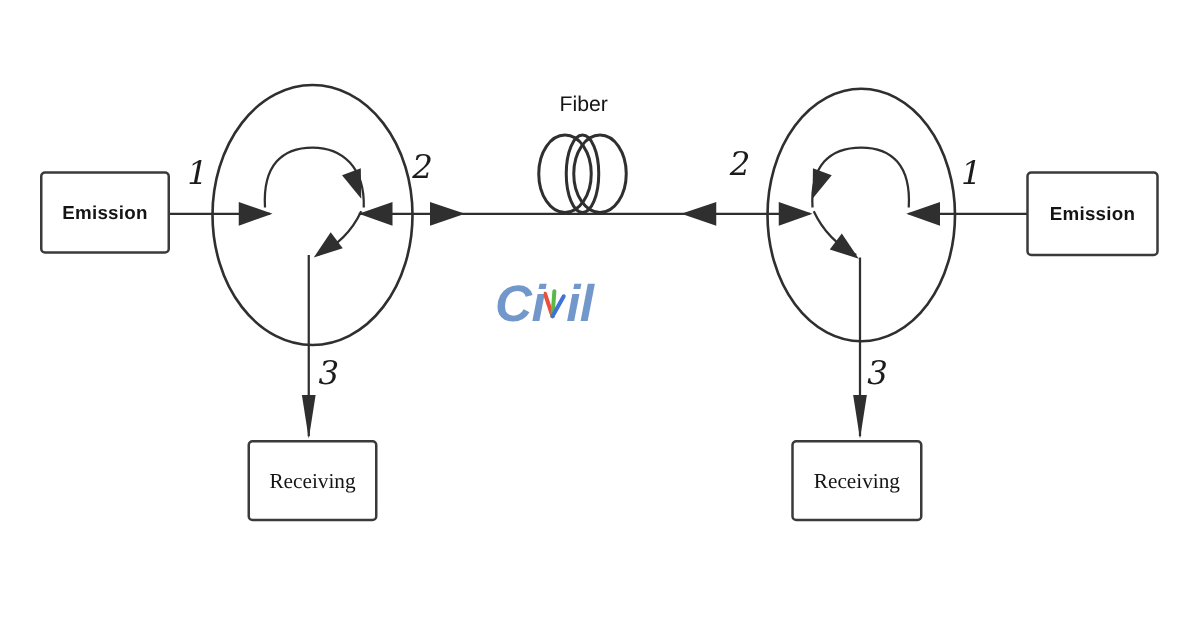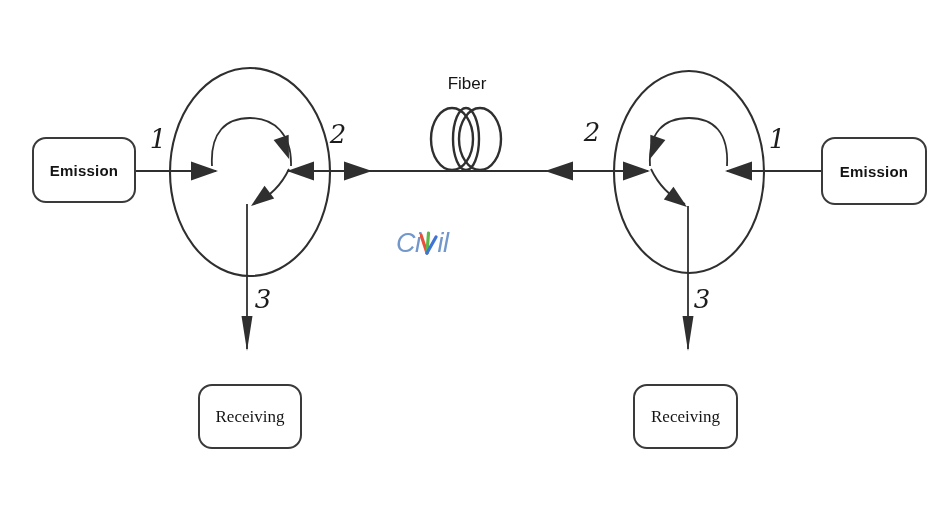--- a/index.html
+++ b/index.html
@@ -9,42 +9,42 @@
     font-family:"Liberation Sans",sans-serif;
     color:var(--text,#141414);
   }
   #linework{position:absolute;left:0;top:0;z-index:1;}
   .ln{stroke:var(--line,#2f2f2f);fill:none;stroke-width:1.8px;}
   .ell{stroke:var(--line,#2f2f2f);fill:none;stroke-width:2.1px;}
   .coil{stroke:var(--line,#2f2f2f);fill:none;stroke-width:2.4px;}
   .ah{fill:var(--line,#2f2f2f);stroke:none;}
   .box{
     position:absolute;z-index:2;box-sizing:border-box;
-    border:2.5px solid #3a3a3a;border-radius:14px;background:#fff;
+    border:2.5px solid #3a3a3a;border-radius:4px;background:#fff;
     display:flex;align-items:center;justify-content:center;
   }
   .emission-box{font-family:"Liberation Sans",sans-serif;font-weight:600;font-size:15px;letter-spacing:.2px;}
-  .receiving-box{font-family:"Liberation Serif","DejaVu Serif",serif;font-size:17px;margin-top:32px;}
+  .receiving-box{font-family:"Liberation Serif","DejaVu Serif",serif;font-size:17px;}
   .portnum{
     position:absolute;z-index:2;font-family:"DejaVu Serif",serif;font-style:italic;
     font-size:26px;line-height:1;color:#1c1c1c;text-align:center;width:24px;
   }
   .fiber-label{
     position:absolute;z-index:2;font-family:Liberation Sans, sans-serif;font-size:17px;
     left:426px;top:74px;width:82px;text-align:center;
   }
   .caption{
     position:absolute;z-index:2;font-family:"DejaVu Serif",serif;font-size:21px;
     left:292px;top:443px;width:350px;text-align:center;letter-spacing:.4px;
   }
   .watermark{
     position:absolute;z-index:0;left:396px;top:224px;height:34px;
     display:flex;align-items:flex-end;
-    font-family:"Liberation Sans",sans-serif;font-weight:400;font-style:italic;
-    font-size:27px;line-height:30px;color:var(--watermark-blue,#7297cb);
+    font-family:"Liberation Sans",sans-serif;font-weight:700;font-style:italic;
+    font-size:41px;line-height:30px;color:var(--watermark-blue,#7297cb);
     letter-spacing:-0.5px;
   }
   .watermark .vmark{display:block;margin:0 0 3px -1px;}
   .vmark .r{stroke:var(--logo-red,#e8503c);}
   .vmark .g{stroke:var(--logo-green,#5cb847);}
   .vmark .b{stroke:var(--logo-blue,#3f74d6);}
 </style>
 </head>
 <body>
 

